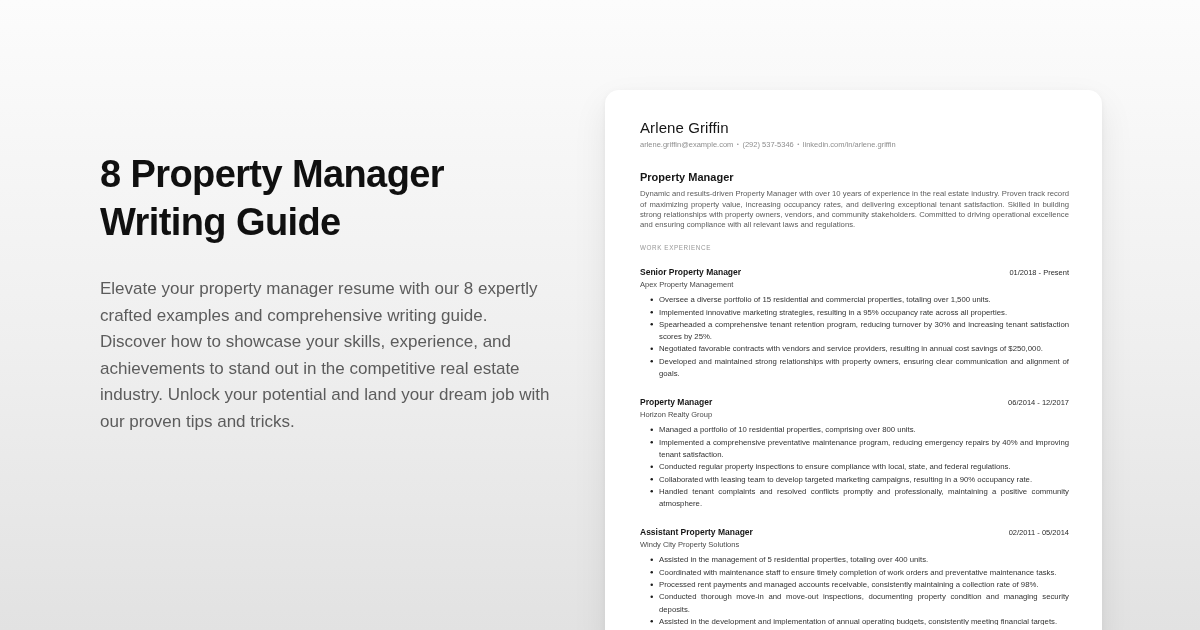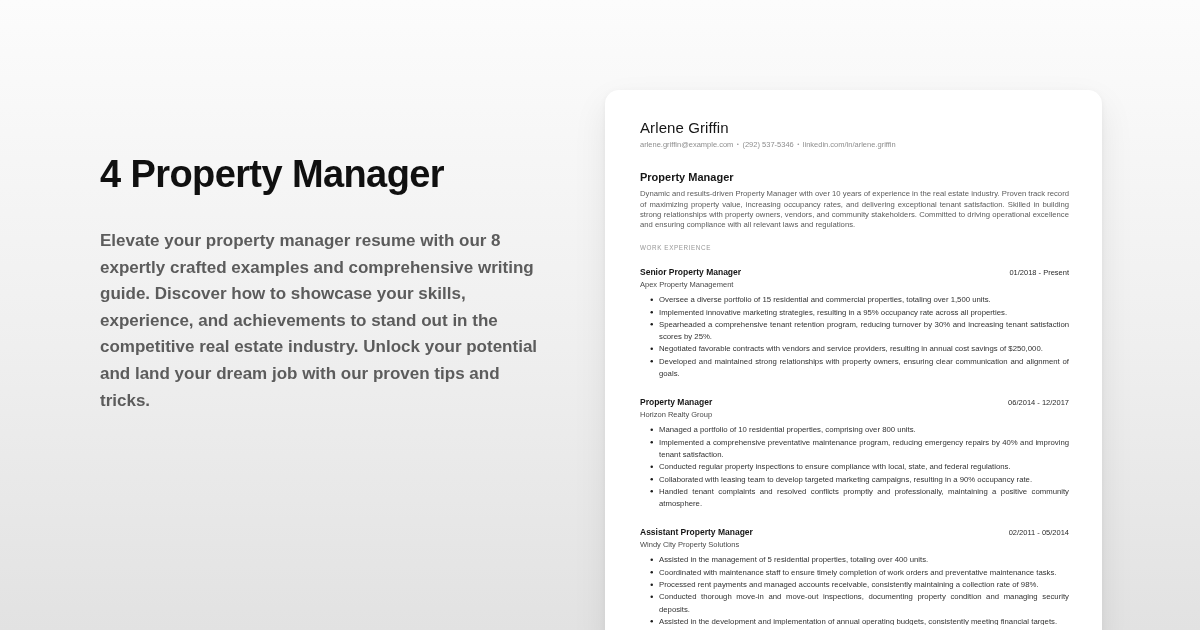--- a/index.html
+++ b/index.html
@@ -28,21 +28,20 @@
     font-weight: 700;
     letter-spacing: -0.6px;
     color: #101010;
   }
   .intro-desc {
     margin-top: 30px;
     width: 452px;
     font-size: 17px;
     line-height: 26.6px;
     color: #5c5c5c;
-    font-weight: bold;
   }
 
   
   .resume-card {
     position: absolute;
     left: 605px;
     top: 90px;
     width: 497px;
     height: 560px;
     background: var(--card-bg, #ffffff);
@@ -144,21 +143,22 @@
     background: #1a1a1a;
   }
 </style>
 </head>
 <body>
 
 <div class="canvas">
 
   <div class="intro">
     <h1 class="intro-title">
-      <span class="line">4 Property Manager</span>
+      <span class="line">8 Property Manager</span>
+      <span class="line">Writing Guide</span>
     </h1>
     <p class="intro-desc">Elevate your property manager resume with our 8 expertly crafted examples and comprehensive writing guide. Discover how to showcase your skills, experience, and achievements to stand out in the competitive real estate industry. Unlock your potential and land your dream job with our proven tips and tricks.</p>
   </div>
 
   <div class="resume-card">
     <div class="resume-scale">
 
       <div class="r-name">Arlene Griffin</div>
 
       <div class="r-contact">

